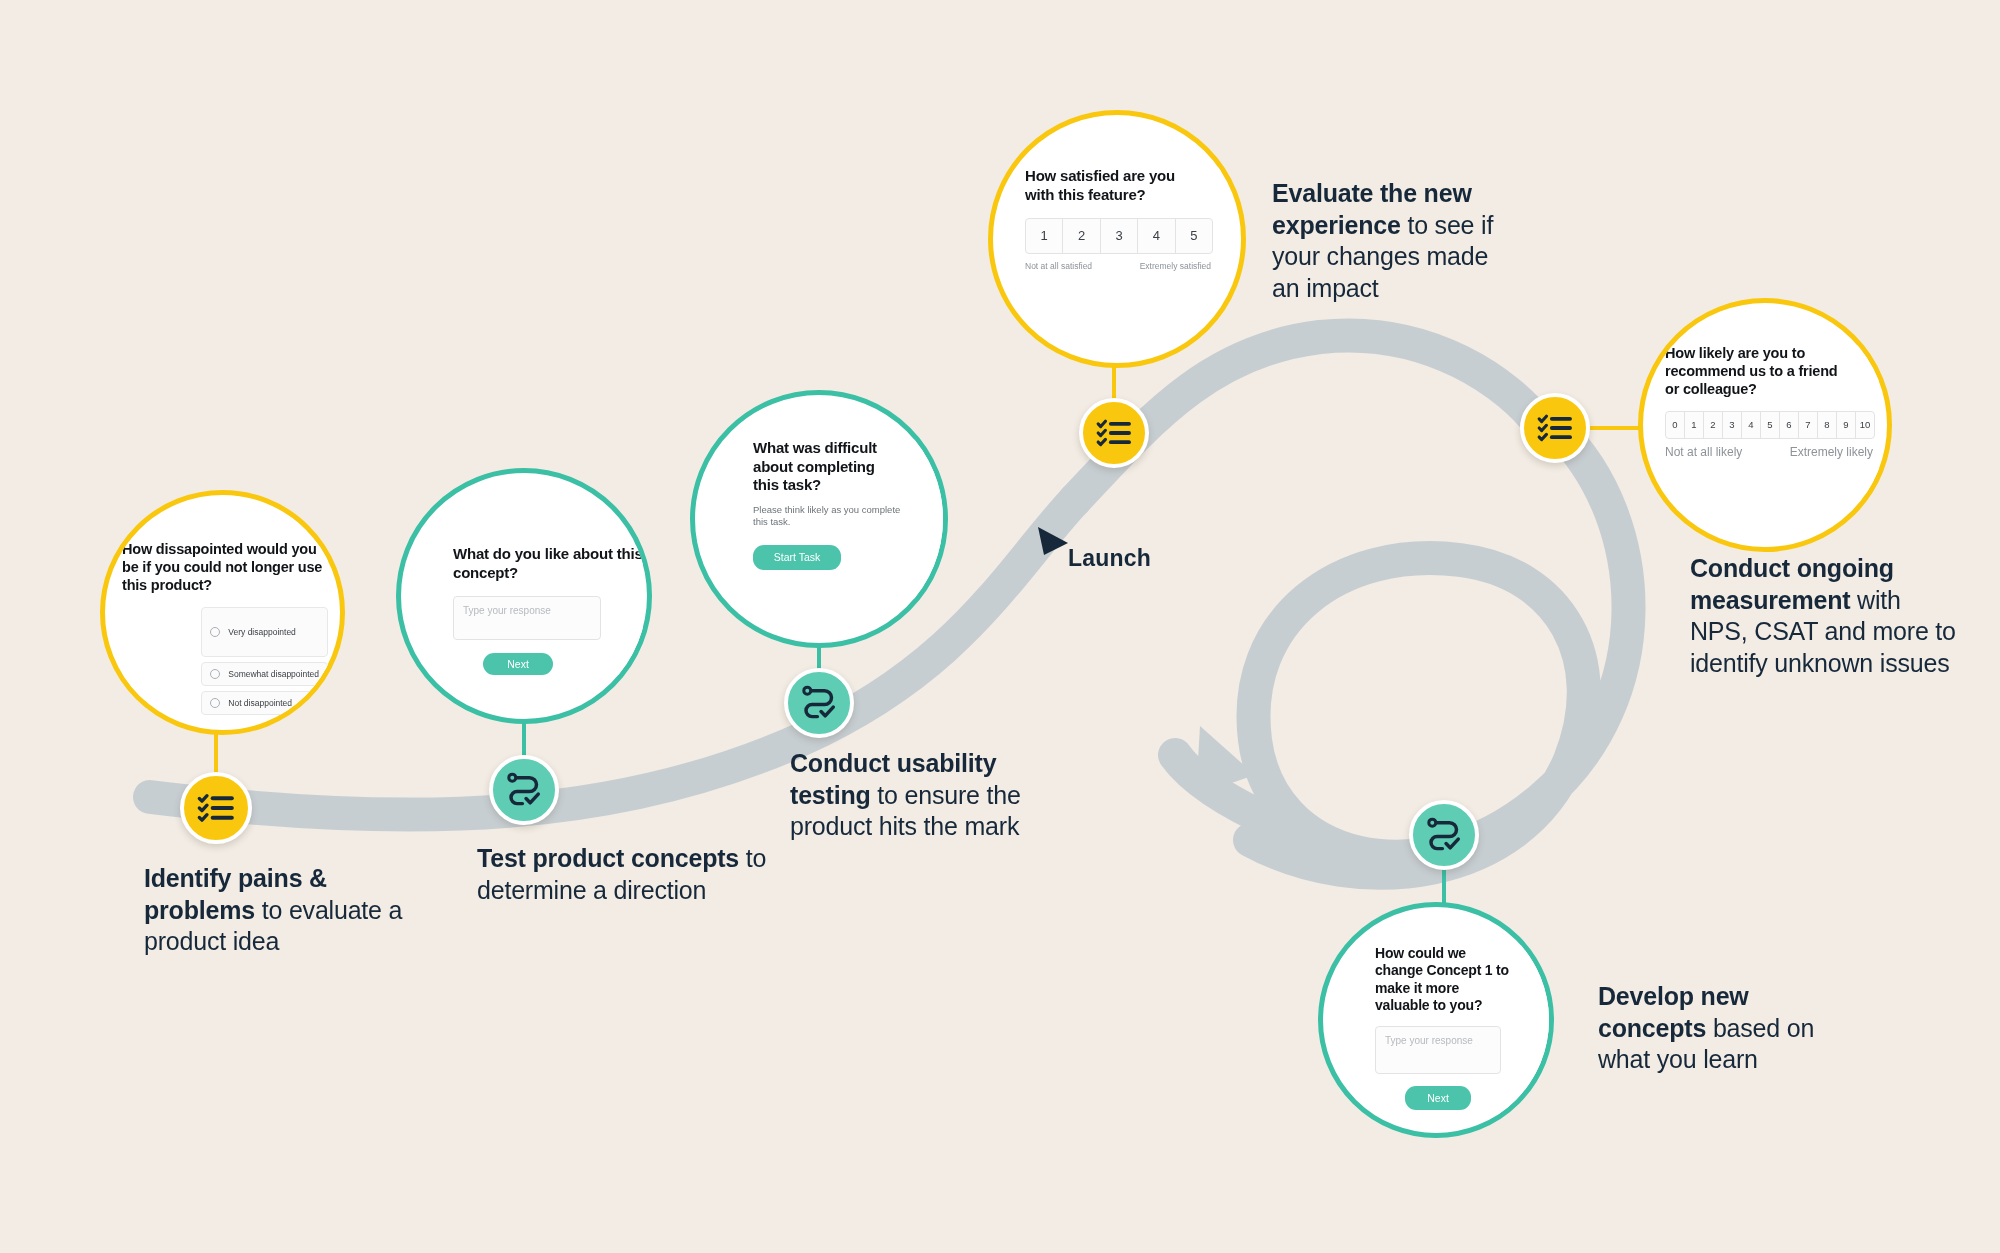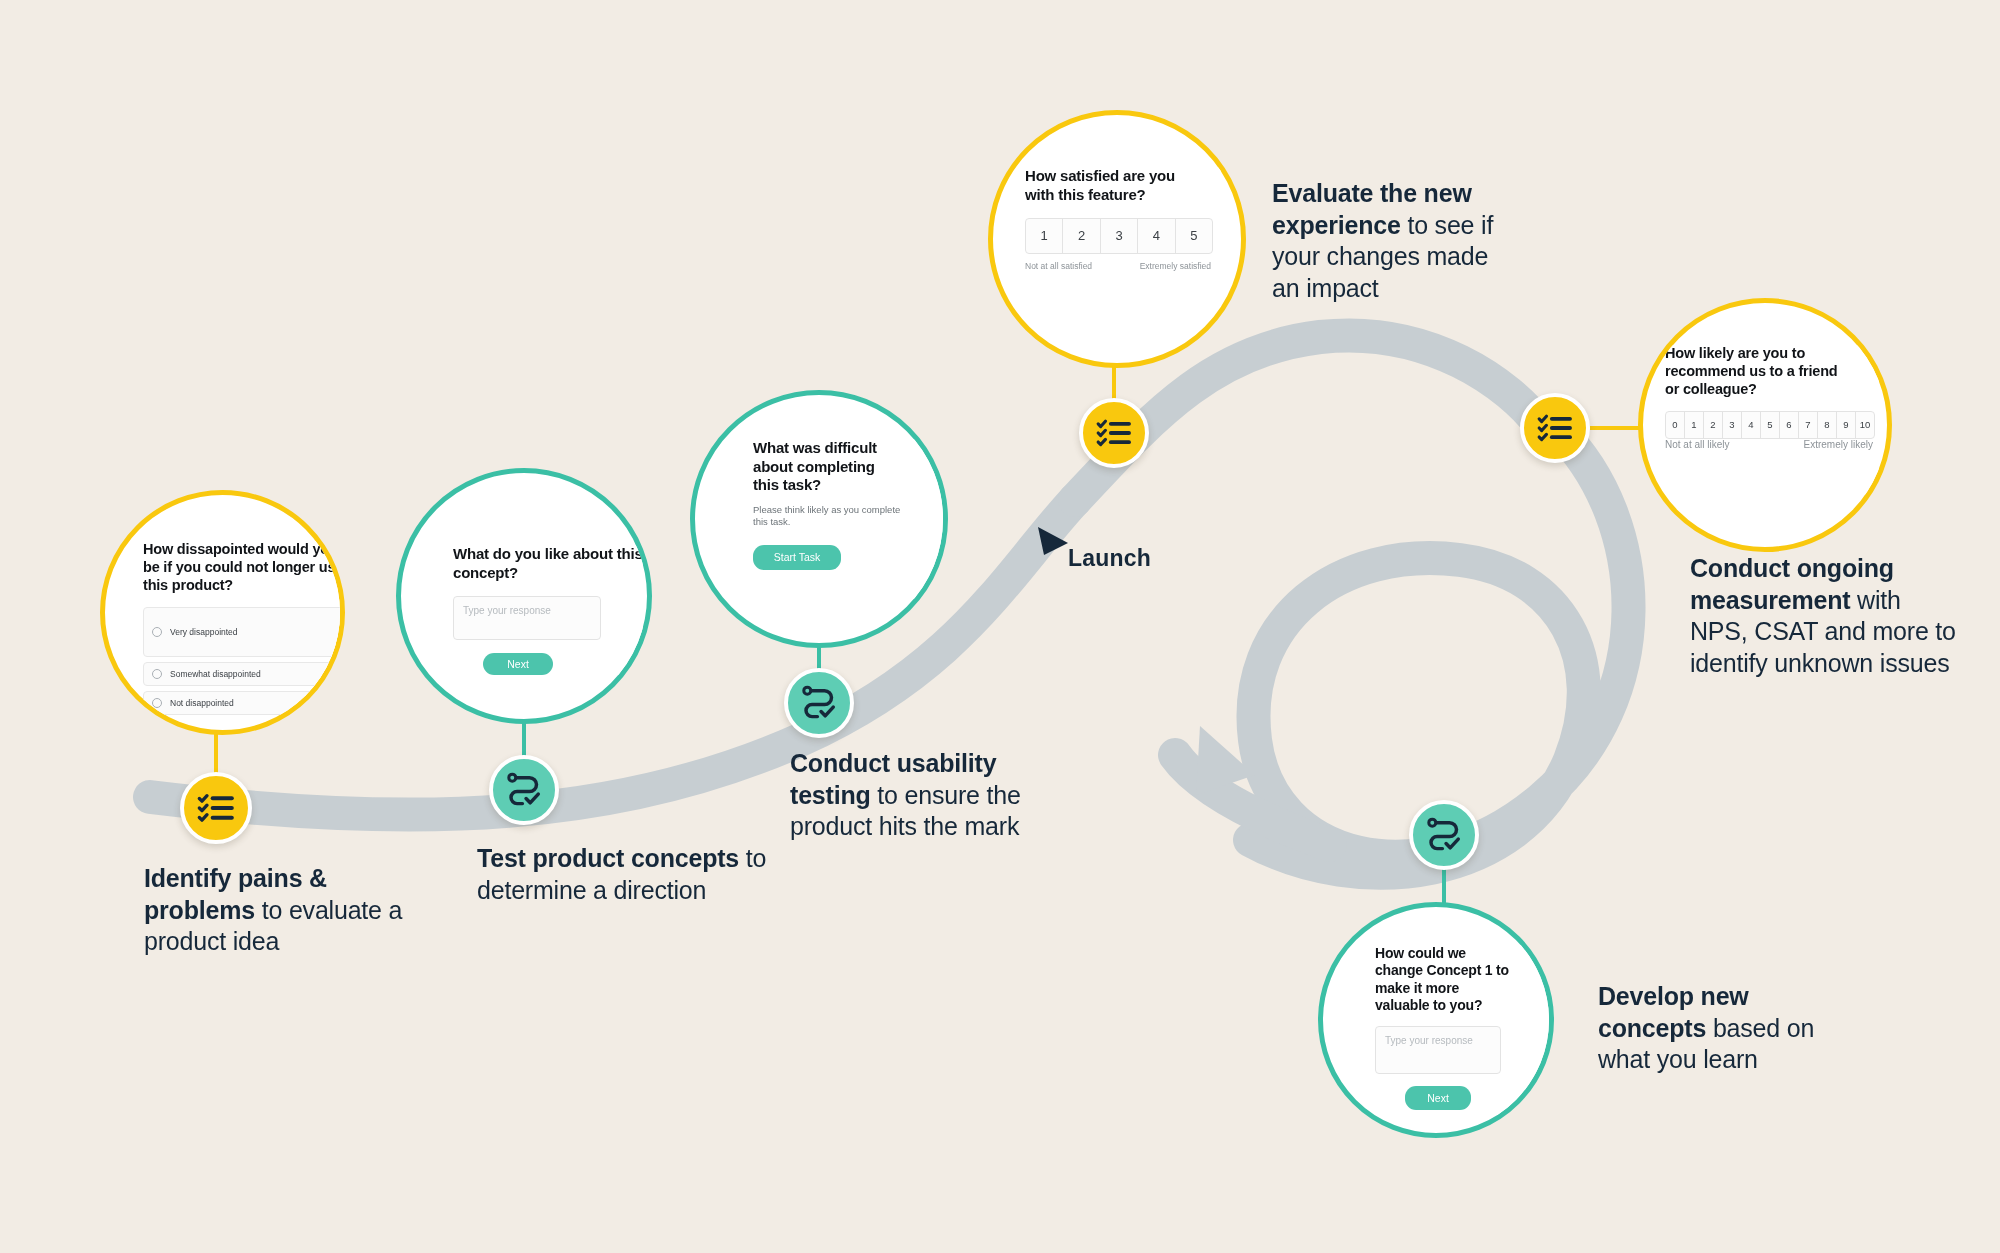--- a/index.html
+++ b/index.html
@@ -101,21 +101,21 @@
 
     <line x1="216" y1="700" x2="216" y2="790" stroke="#f9c80e" stroke-width="4"></line>
     <line x1="524" y1="680" x2="524" y2="762" stroke="#3bbfa5" stroke-width="4"></line>
     <line x1="819" y1="608" x2="819" y2="672" stroke="#3bbfa5" stroke-width="4"></line>
     <line x1="1114" y1="360" x2="1114" y2="400" stroke="#f9c80e" stroke-width="4"></line>
     <line x1="1590" y1="428" x2="1648" y2="428" stroke="#f9c80e" stroke-width="4"></line>
     <line x1="1444" y1="860" x2="1444" y2="906" stroke="#3bbfa5" stroke-width="4"></line>
   </svg>
 
   <div class="bubble yellow" style="left:100px;top:490px;width:245px;height:245px;">
-    <div class="bubble-inner" style="left:38px;top:46px;width:206px;height:160px;">
+    <div class="bubble-inner" style="left:17px;top:46px;width:206px;height:160px;align-items:flex-end;">
       <div class="q-title" style="font-size:14.5px;">How dissapointed would you be if you could not longer use this product?</div>
       <div style="margin-top:12px;display:flex;flex-direction:column;gap:5px;">
         <div class="opt" style="height:22px;padding:13px 8px;font-size:8.5px;">
           <span class="radio" style="width:8px;height:8px;margin-right:8px;"></span>
           <span>Very disappointed</span>
         </div>
         <div class="opt" style="height:22px;padding:0 8px;font-size:8.5px;">
           <span class="radio" style="width:8px;height:8px;margin-right:8px;"></span>
           <span>Somewhat disappointed</span>
         </div>
@@ -228,21 +228,21 @@
         <div class="cell" style="line-height:26px;font-size:9.5px;">2</div>
         <div class="cell" style="line-height:26px;font-size:9.5px;">3</div>
         <div class="cell" style="line-height:26px;font-size:9.5px;">4</div>
         <div class="cell" style="line-height:26px;font-size:9.5px;">5</div>
         <div class="cell" style="line-height:26px;font-size:9.5px;">6</div>
         <div class="cell" style="line-height:26px;font-size:9.5px;">7</div>
         <div class="cell" style="line-height:26px;font-size:9.5px;">8</div>
         <div class="cell" style="line-height:26px;font-size:9.5px;">9</div>
         <div class="cell" style="line-height:26px;font-size:9.5px;">10</div>
       </div>
-      <div class="anchors" style="margin-top:0;width:208px;font-size:10px;gap:16px;">
+      <div class="anchors" style="margin-top:6px;width:208px;font-size:12px;gap:16px;">
         <span>Not at all likely</span>
         <span>Extremely likely</span>
       </div>
     </div>
   </div>
 
   <div class="node" style="left:1520px;top:393px;width:70px;height:70px;">
     <svg width="38" height="38" viewBox="0 0 24 24">
       <path d="M2 6.3 L3.6 7.9 L6.6 4.6" fill="none" stroke="#16283a" stroke-width="2" stroke-linecap="round" stroke-linejoin="round"></path>
       <path d="M2 12 L3.6 13.6 L6.6 10.3" fill="none" stroke="#16283a" stroke-width="2" stroke-linecap="round" stroke-linejoin="round"></path>

